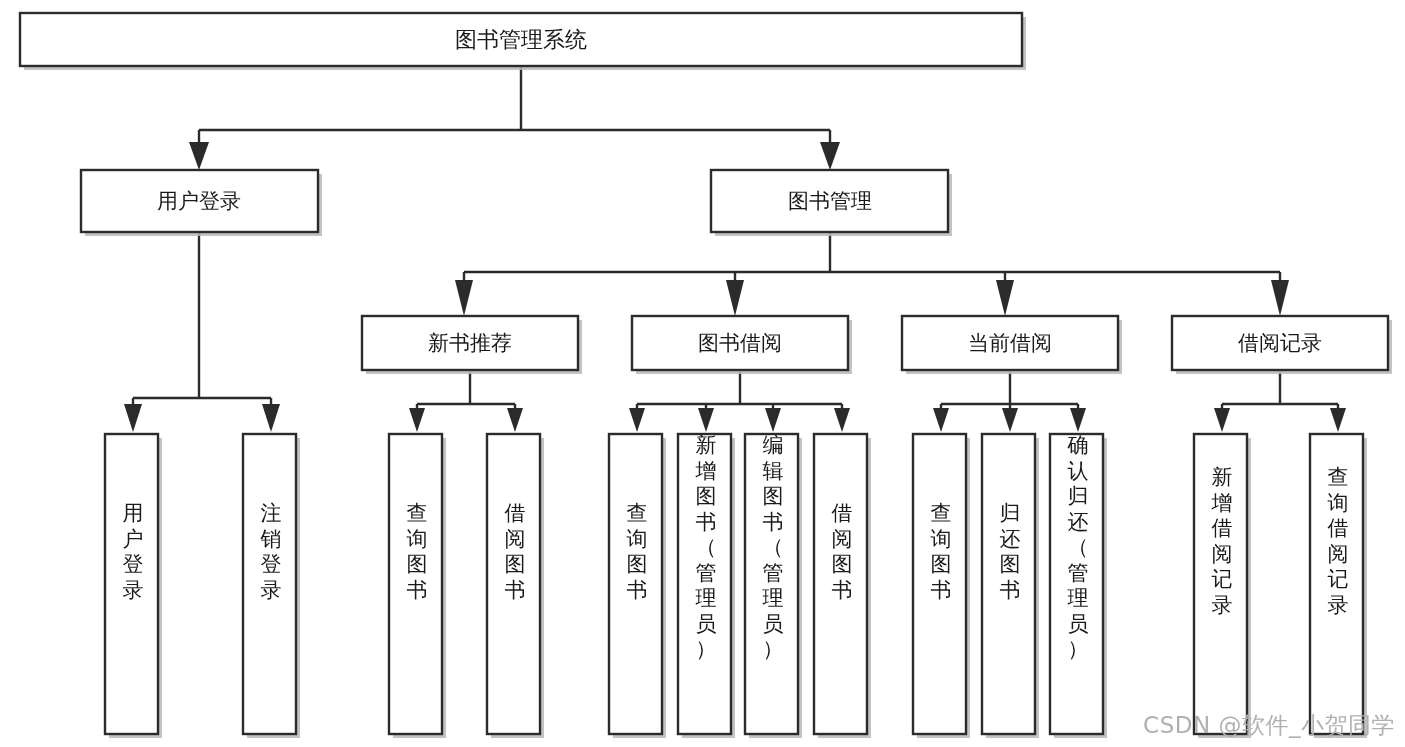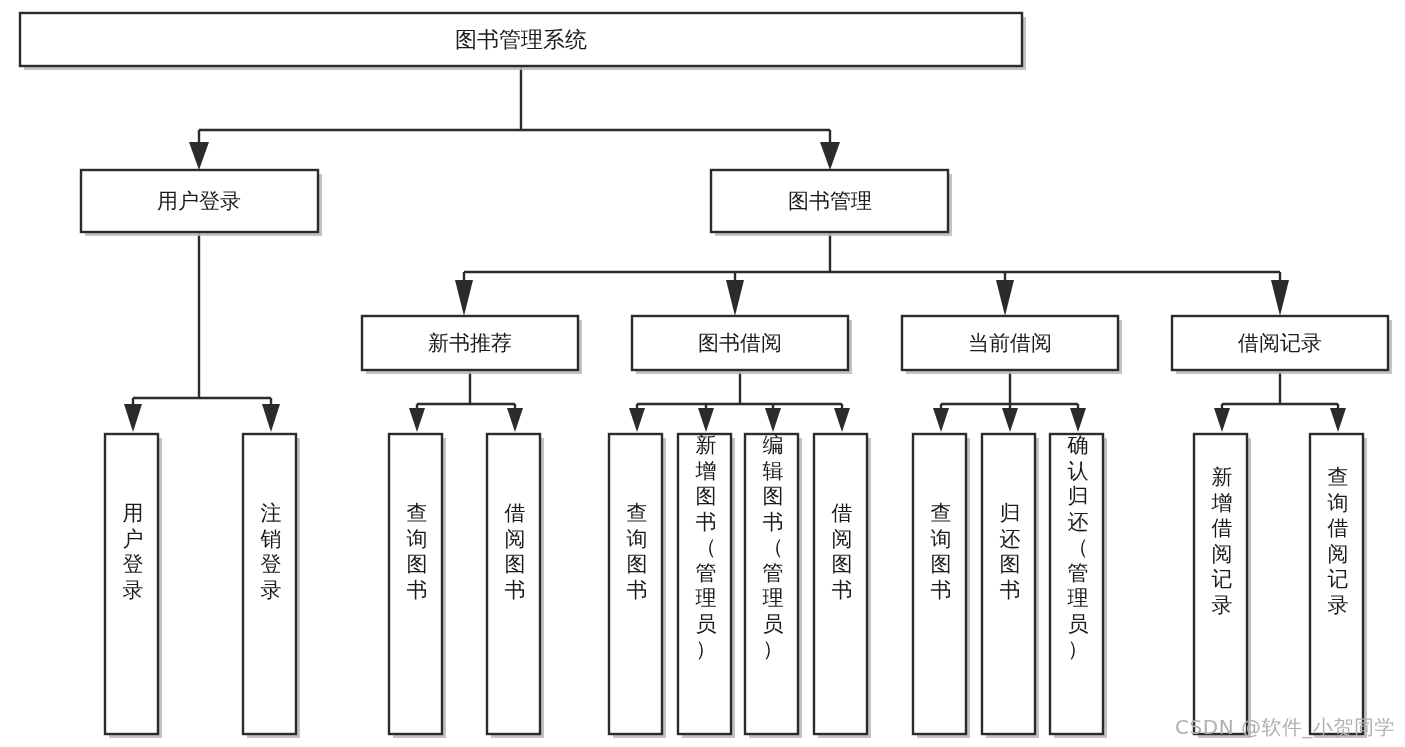--- a/index.html
+++ b/index.html
@@ -56,21 +56,21 @@
     text-anchor: middle;
   }
   .root-label {
     font-size: 22px;
   }
   .watermark {
     position: absolute;
     right: 10px;
     bottom: 6px;
     font-family: "DejaVu Sans", "Liberation Sans", sans-serif;
-    font-size: 20px;
+    font-size: 23px;
     color: #b0b0b0;
     white-space: nowrap;
     letter-spacing: 0.5px;
   }
 </style>
 </head>
 <body>
 
 <svg id="diagram" viewBox="0 0 1405 747">
 

